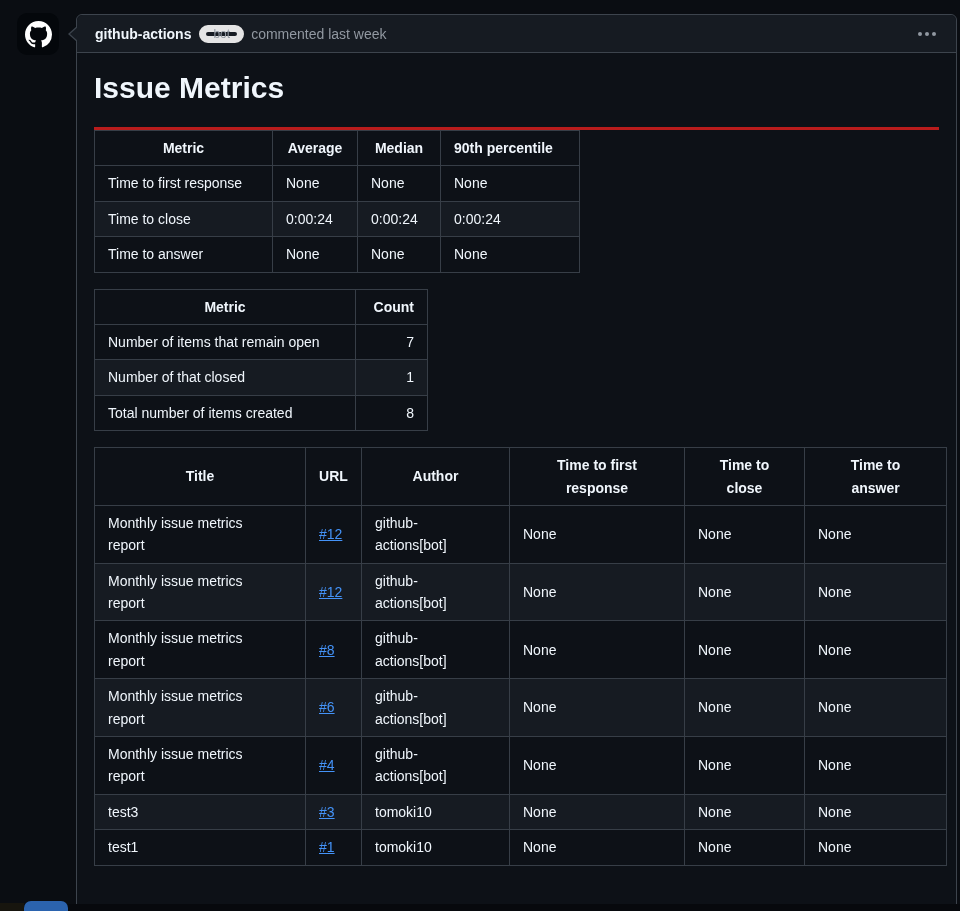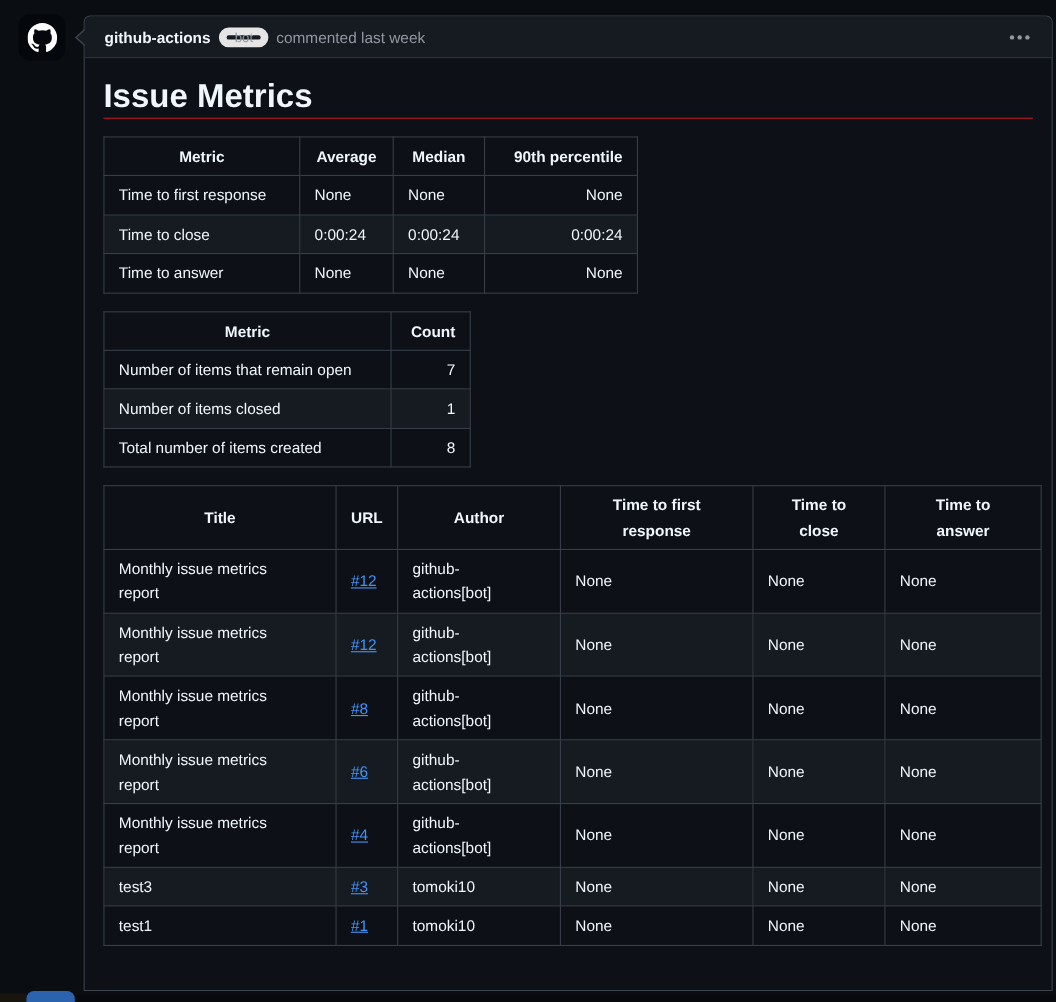--- a/index.html
+++ b/index.html
@@ -42,37 +42,37 @@
   .timestamp { margin-left:7px; color:#9198a1; cursor:pointer; }
   .kebab {
     margin-left:auto; display:flex; gap:3px; align-items:center;
     padding:6px 4px; cursor:pointer; background:none; border:none;
   }
   .kebab i { width:4px; height:4px; border-radius:50%; background:#9198a1; display:block; }
   
   .card-body { padding:16px 17px 24px 17px; }
   h1.md-h1 {
     font-size:30px; line-height:38px; font-weight:700; color:#f0f6fc;
-    padding-bottom:0; border-bottom:1px solid #b91c1c; margin-bottom:16px;
+    padding-bottom:20px; border-bottom:3px solid #b91c1c; margin-bottom:0;
   }
   table.md-table {
     border-collapse:collapse; table-layout:fixed;
     margin-bottom:16px; font-size:14px; line-height:1.6; color:#f0f6fc;
   }
   .md-table th, .md-table td {
     border:1px solid #373e47; padding:6px 13px;
     white-space:pre-line; vertical-align:middle; text-align:left;
     overflow:hidden;
   }
   .md-table th { font-weight:700; text-align:center;margin-left:44px; }
   .md-table tbody tr:nth-child(even) { background:#161b22; }
   #tbl-summary { width:485px; }
   #tbl-summary col:nth-child(1){width:178px} #tbl-summary col:nth-child(2){width:85px}
   #tbl-summary col:nth-child(3){width:83px}  #tbl-summary col:nth-child(4){width:139px}
-  #tbl-summary th:last-child, #tbl-summary td:last-child { text-align:right; }
+  #tbl-summary th:last-child, #tbl-summary td:last-child { text-align:left; }
   #tbl-counts { width:333px; }
   #tbl-counts col:nth-child(1){width:261px} #tbl-counts col:nth-child(2){width:72px}
   #tbl-counts th:last-child, #tbl-counts td:last-child { text-align:right; }
   #tbl-items { width:852px; }
   #tbl-items col:nth-child(1){width:211px} #tbl-items col:nth-child(2){width:56px}
   #tbl-items col:nth-child(3){width:148px} #tbl-items col:nth-child(4){width:175px}
   #tbl-items col:nth-child(5){width:120px} #tbl-items col:nth-child(6){width:142px}
   a.issue-link { color:#4493f8; text-decoration:underline; cursor:pointer; }
   
   .bottom-strip { position:absolute; left:0; bottom:0; width:960px; height:7px; background:#07090d; z-index:5; }
@@ -158,21 +158,21 @@
               <th>Metric</th>
               <th>Count</th>
             </tr>
           </thead>
           <tbody>
             <tr>
               <td>Number of items that remain open</td>
               <td>7</td>
             </tr>
             <tr>
-              <td>Number of items closed</td>
+              <td>Number of that closed</td>
               <td>1</td>
             </tr>
             <tr>
               <td>Total number of items created</td>
               <td>8</td>
             </tr>
           </tbody>
         </table>
 
       <table class="md-table" id="tbl-items">

